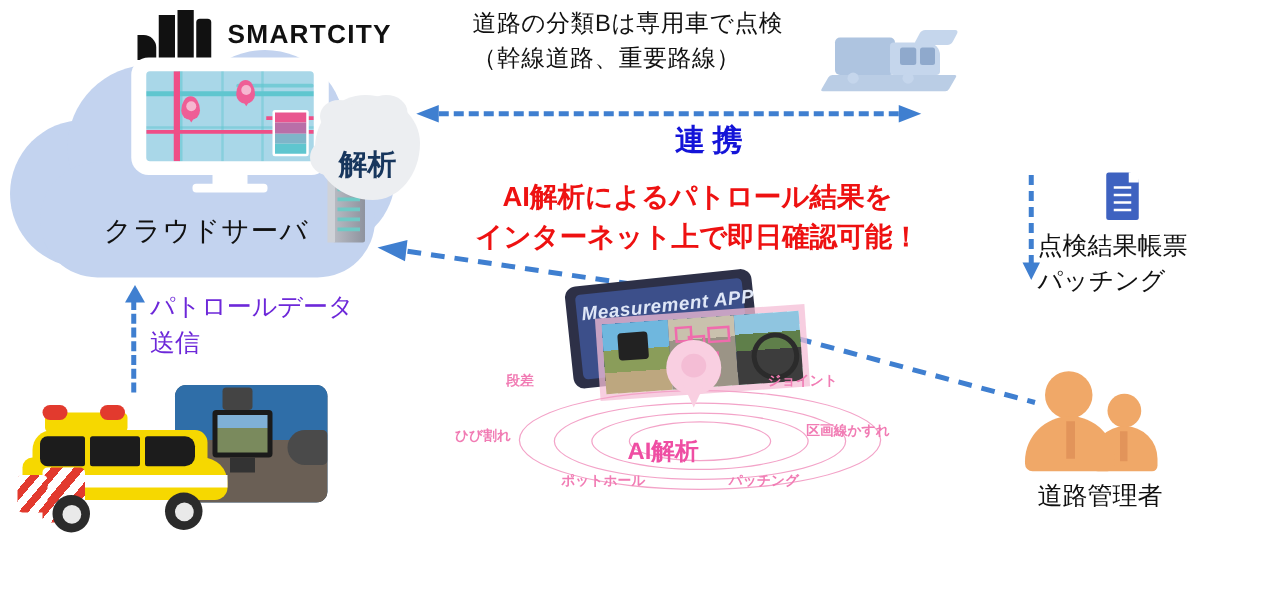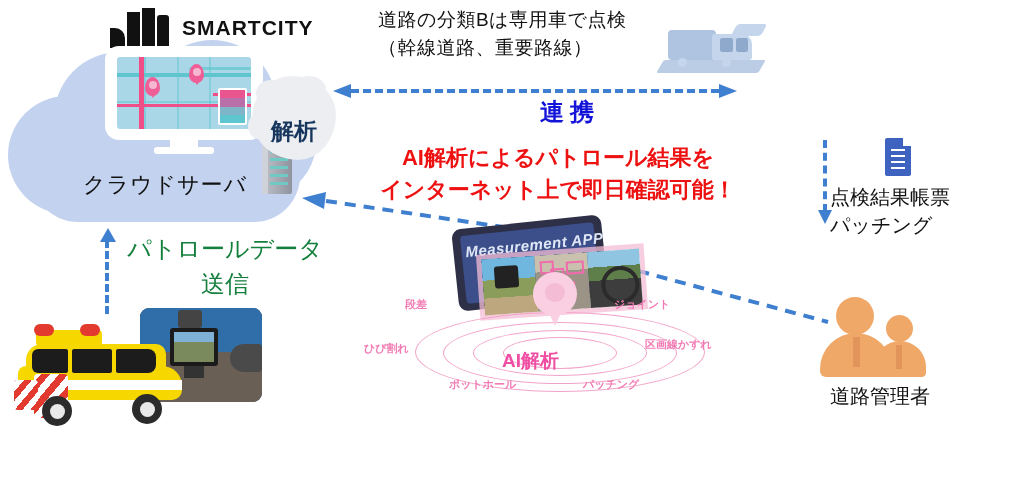--- a/index.html
+++ b/index.html
@@ -113,21 +113,21 @@
   #people{left:820px;top:295px;width:92px;height:80px;}
   .pp{position:absolute;background:#f0a868;}
   .pp-head{border-radius:50%;}
   .pp-body{border-radius:36px 36px 6px 6px;}
   .tie{position:absolute;background:#e2945a;}
   #people-label{left:790px;top:383px;width:180px;text-align:center;font-size:20px;color:#111;}
 
   
   #up-arrow{left:100px;top:228px;width:16px;height:86px;}
   .dash-v2{position:absolute;left:5px;top:12px;height:74px;border-left:4px dashed #3f7fd0;}
-  #patrol-label{left:120px;top:232px;width:210px;text-align:center;font-size:24px;color:#15803d;line-height:1.45;}
+  #patrol-label{left:120px;top:232px;width:210px;text-align:left;font-size:20px;color:#6d28d9;line-height:1.45;}
 
   #dashcam{left:140px;top:308px;width:122px;height:94px;border-radius:9px;overflow:hidden;background:#2a4a6a;}
   #car{left:10px;top:322px;width:190px;height:110px;}
   .cr{position:absolute;}
   .wheel{position:absolute;background:#2b2b2b;border-radius:50%;}
   .wheel:after{content:"";position:absolute;left:25%;top:25%;width:50%;height:50%;background:#e9e9e9;border-radius:50%;}
 </style>
 </head>
 <body>
 

